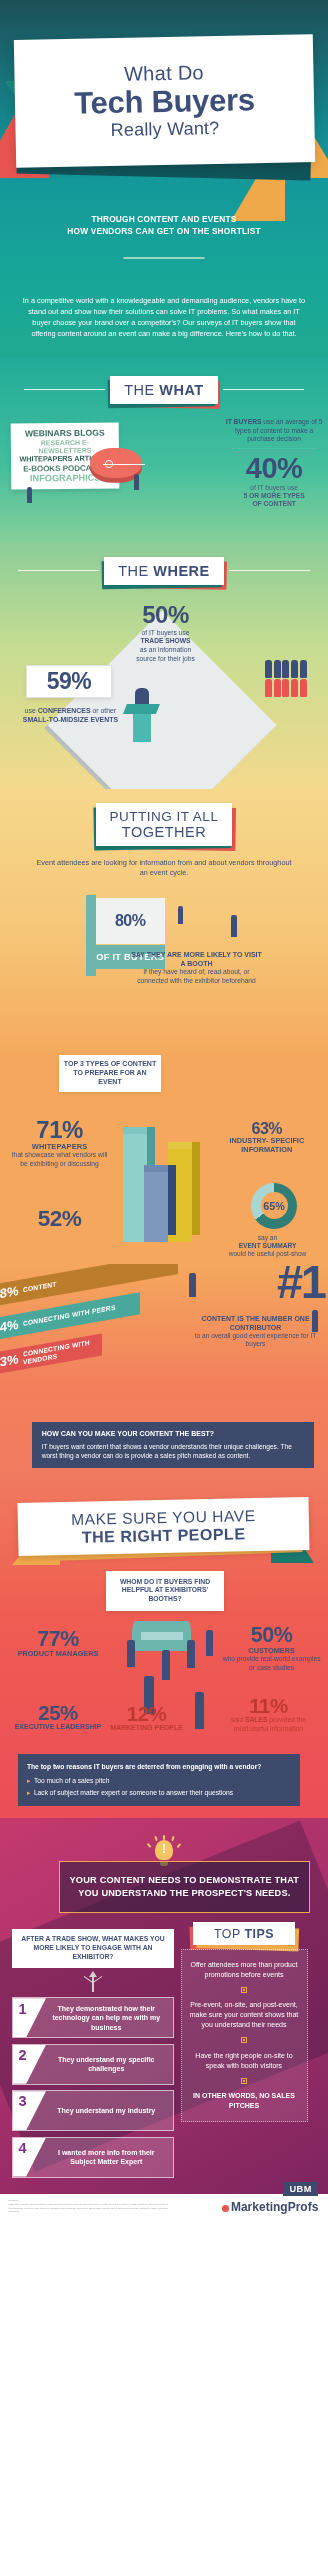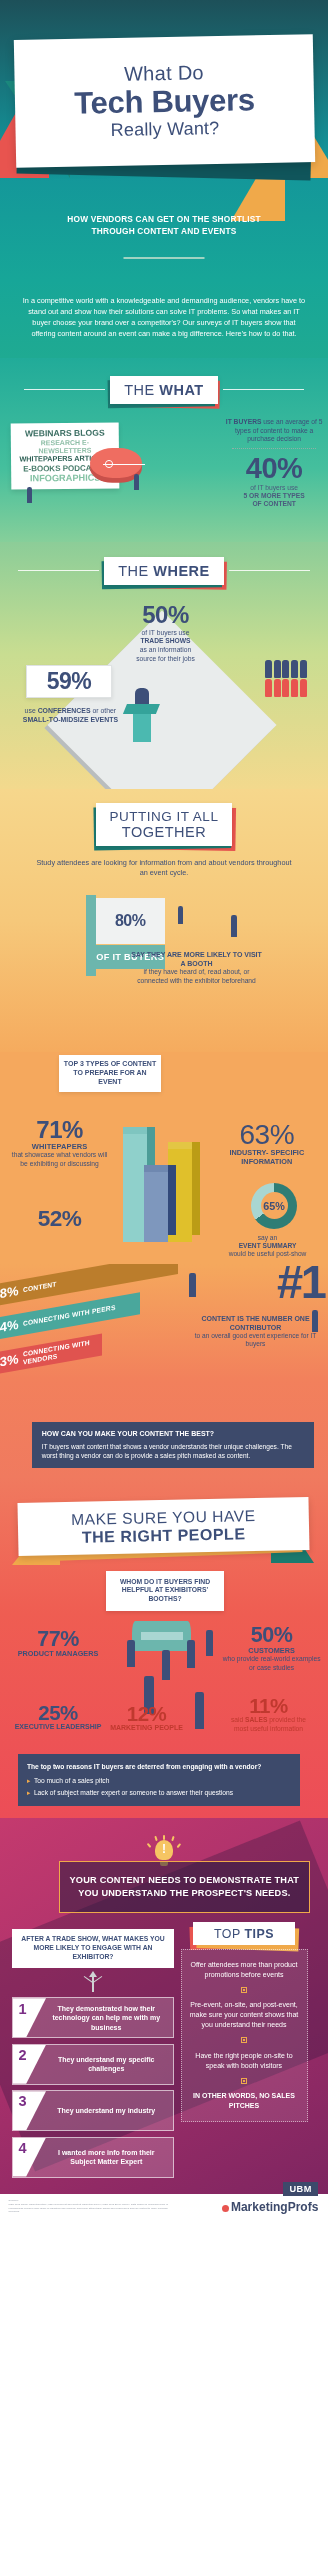--- a/index.html
+++ b/index.html
@@ -177,21 +177,21 @@
   .barsbody { position:relative; height:162px; margin-top:9.7px; }
   .bar3d { position:absolute; bottom:21.5px; }
   .bar3d .front { width:24px; }
   .bar3d .side { position:absolute; right:-7.5px; top:-7.5px; width:7.5px; }
   .bar3d .top { position:absolute; left:0; top:-7.5px; width:24px; height:7.5px; }
   .stat-left { position:absolute; left:8.6px; top:16px; width:102px; text-align:center; }
   .stat-left .n { font-size:24px; font-weight:800; color:#3d4f79; letter-spacing:-0.5px; line-height:1;}
   .stat-left .lbl { font-size:7.5px; font-weight:800; color:#3d4f79; letter-spacing:0.1px;}
   .stat-left .d { font-size:6.7px; color:#3d4f79; line-height:1.28; margin-top:0.5px;}
   .stat-right { position:absolute; right:3.2px; top:19.4px; width:116px; text-align:center; }
-  .stat-right .n { font-size:28px; font-weight:400; color:#3d4f79; letter-spacing:-0.5px; line-height:1;}
+  .stat-right .n { font-size:16px; font-weight:700; color:#3d4f79; letter-spacing:-0.5px; line-height:1;}
   .stat-right .lbl { font-size:7.3px; font-weight:800; color:#3d4f79; line-height:1.2;}
   .donut {
     position:absolute; right:31px; top:81px; width:46px; height:46px; border-radius:50%;
     background: conic-gradient(#2f7d75 0 65%, #a9d6d2 65% 100%);
     display:flex; align-items:center; justify-content:center;
   }
   .donut::after { content:""; position:absolute; width:27px; height:27px; border-radius:50%; background:#f5a85d; }
   .donut span { position:relative; z-index:2; font-size:10.8px; font-weight:800; color:#3d4f79; }
   .d65 { position:absolute; right:12px; top:132px; width:97px; text-align:center; font-size:6.6px; color:#3d4f79; line-height:1.28;}
   .d65 b{font-weight:800;}
@@ -326,22 +326,22 @@
     <div class="shard s3"></div>
     <div class="shard s4"></div>
     <div class="shard s5"></div>
     <div class="hero-card-shadow"></div>
     <div class="titlecard">
       <div class="t-line1">What Do</div>
       <div class="t-line2">Tech Buyers</div>
       <div class="t-line3">Really Want?</div>
     </div>
     <div class="subtitle">
+      <div>THROUGH CONTENT AND EVENTS</div>
       <div>HOW VENDORS CAN GET ON THE SHORTLIST</div>
-      <div>THROUGH CONTENT AND EVENTS</div>
     </div>
     <div class="rule"></div>
   </section>
 
   <section class="intro">
     <p>In a competitive world with a knowledgeable and demanding audience, vendors have to stand out and show how their solutions can solve IT problems. So what makes an IT buyer choose your brand over a competitor's? Our surveys of IT buyers show that offering content around an event can make a big difference. Here's how to do that.</p>
   </section>
 
   <section class="sec-what">
     <div class="banner-wrap">
@@ -458,21 +458,21 @@
     <div class="banner-wrap">
       <div class="banner">
         <div class="b-shadow-a"></div>
         <div class="b-shadow-b"></div>
         <div class="b-face" style="text-align:center;">
           <div class="b-text" style="font-size:13.5px;">PUTTING IT ALL</div>
           <div class="b-text bold" style="font-size:14.5px;">TOGETHER</div>
         </div>
       </div>
     </div>
-    <p class="tog-intro">Study attendees are looking for information from and about vendors throughout an event cycle.</p>
+    <p class="tog-intro">Event attendees are looking for information from and about vendors throughout an event cycle.</p>
 
     <div class="togbody">
       <div class="sign80">
         <div class="post"></div>
         <div class="panel">
             <span>80%</span>
           </div>
         <div class="band">OF IT BUYERS</div>
       </div>
       <div class="person p-tall" style="left:178px;top:21.5px;height:18.3px;"></div>

